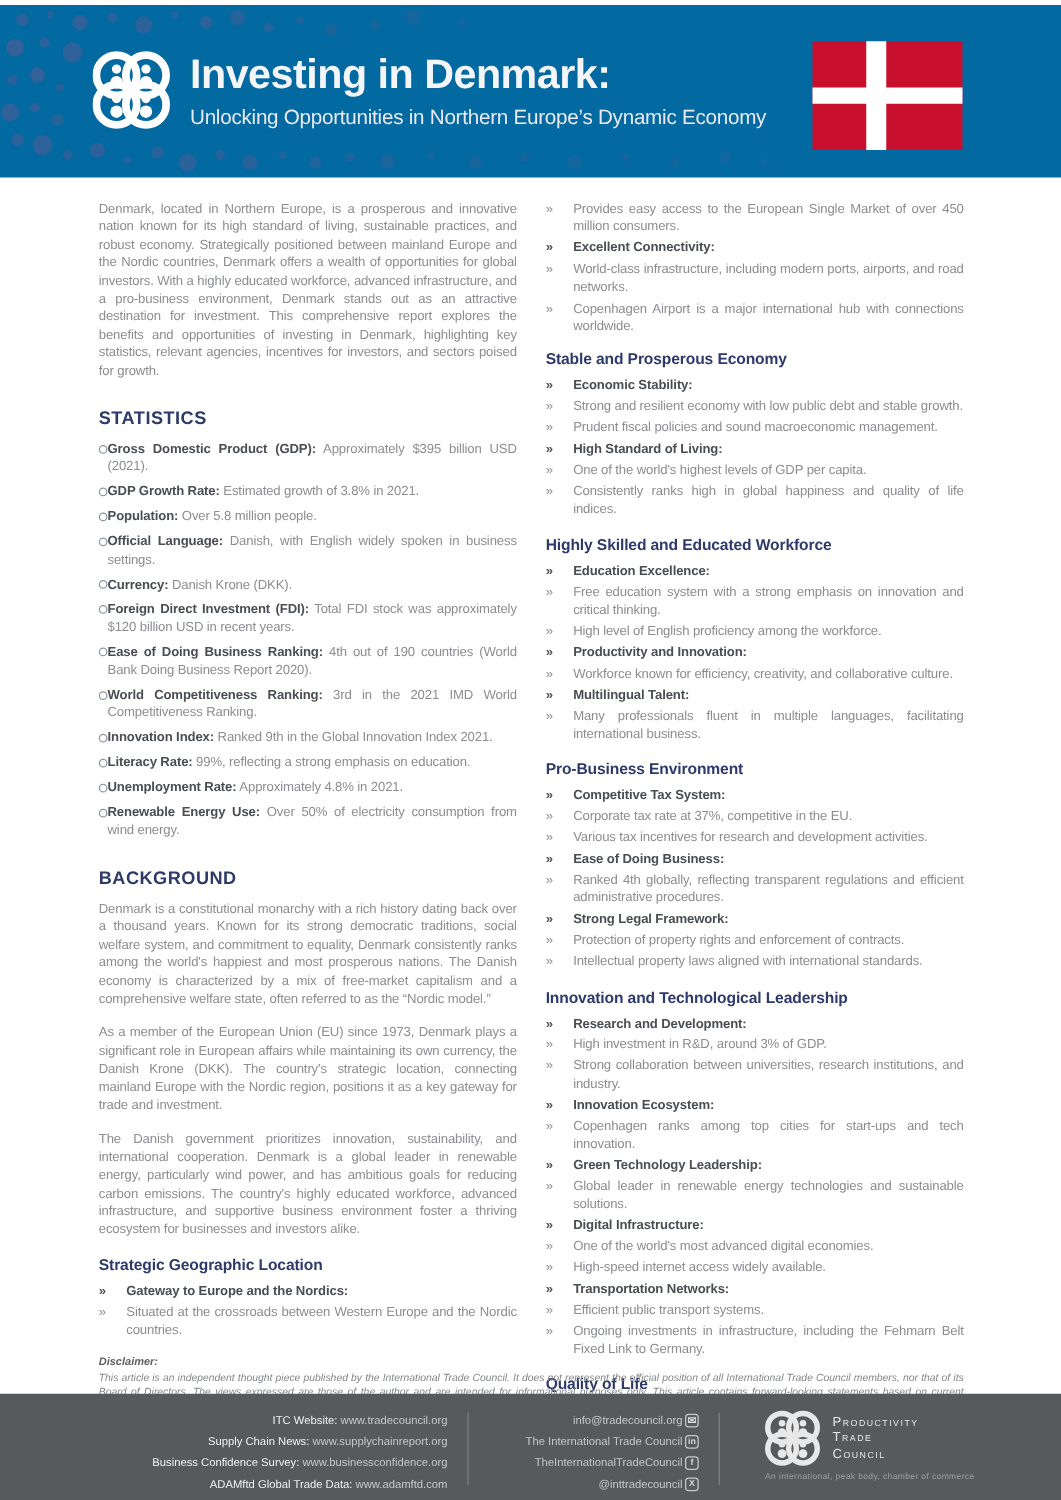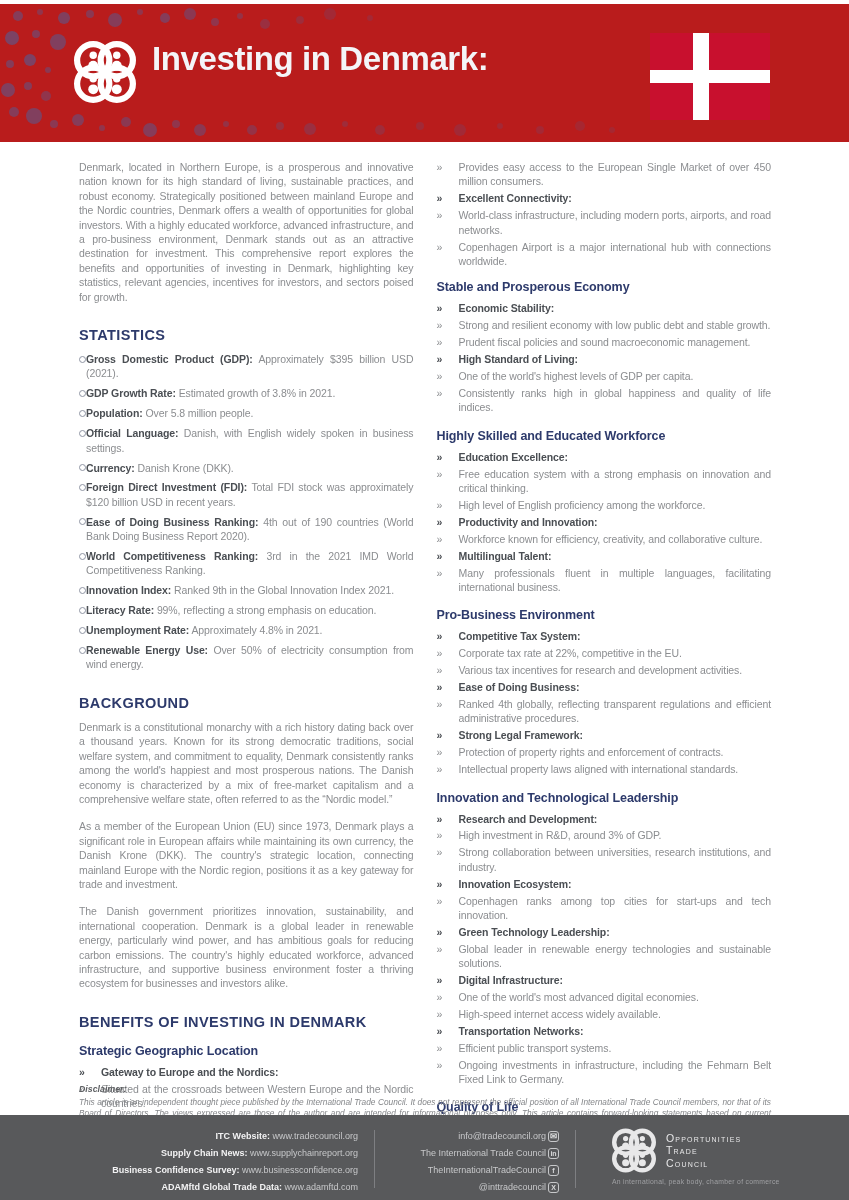--- a/index.html
+++ b/index.html
@@ -1,20 +1,20 @@
 <!DOCTYPE html>
 <html><head>
 <meta charset="utf-8">
 <style>
   * { margin:0; padding:0; box-sizing:border-box; }
   body { background:#e8e8e8; font-family:"Liberation Sans", sans-serif; }
   .page { width:849px; height:1200px; margin:0 auto; background:#fff; position:relative; overflow:hidden; }
 
   
-  header { position:absolute; top:4px; left:0; width:849px; height:138px; background:#b91c1c; overflow:hidden; }
+  header { position:absolute; top:4px; left:0; width:849px; height:138px; background:#0369a1; overflow:hidden; }
   .dots-svg { position:absolute; left:0; top:0; }
   .hdr-logo { position:absolute; left:74px; top:36px; }
   .titles { position:absolute; left:152px; top:36px; }
   .titles h1 { color:#f4f5f8; font-size:33px; font-weight:700; letter-spacing:-0.4px; }
   .titles p { color:#e9eaf1; font-size:16.5px; font-weight:400; margin-top:7px; letter-spacing:-0.2px; }
   .flag { position:absolute; right:79px; top:29px; width:120px; height:87px; background:#c8102e; }
   .flag .fv { position:absolute; left:36%; top:0; width:13.5%; height:100%; background:#fff; }
   .flag .fh { position:absolute; left:0; top:43%; width:100%; height:15%; background:#fff; }
 
   
@@ -41,21 +41,21 @@
 
   
   .disclaimer { position:absolute; left:79px; top:1043px; width:692px; }
   .disclaimer .dlabel { font-size:8.8px; font-weight:700; font-style:italic; color:#5e6063; margin-bottom:3px;margin-top:41px; }
   .disclaimer .dtext { font-size:8.3px; font-style:italic; color:#85878a; line-height:10.6px; text-align:justify; }
 
   
   footer { position:absolute; left:0; top:1115px; width:849px; height:85px; background:#58595b; display:flex; align-items:flex-start; padding:13px 0 0 0; color:#c7c8ca; }
   .f-links { width:358px; text-align:right; }
   .fl-row { font-size:9px; line-height:17px; }
-  .fl-row b { color:#f2f2f3; font-weight:700; }
+  .fl-row b { color:#f2f2f3; font-weight:400; }
   .fl-row span { color:#c7c8ca; }
   .vdiv { width:1px; background:#7e7f82; height:58px; margin:2px 16px 0 16px; flex:none; }
   .f-social { width:168px; text-align:right; }
   .fs-row { font-size:9px; line-height:17px; display:flex; justify-content:flex-end; align-items:center; gap:2px; }
   .ficon { width:11px; height:11px; border:1px solid #c7c8ca; border-radius:3px; font-size:7px; line-height:9px; text-align:center; color:#d9dadb; flex:none; font-weight:700; }
   .ficon.env { font-size:8.5px; }
   .f-brand { flex:1; padding-left:20px; }
   .brand-top { display:flex; align-items:center; gap:10px; }
   .brand-name { font-variant:small-caps; color:#e8e8e9; font-size:10.5px; line-height:12.5px; letter-spacing:1.2px; }
   .tagline { font-size:6.8px; color:#9fa0a3; margin-top:5px; letter-spacing:0.3px; }
@@ -127,20 +127,21 @@
           <circle cx="31" cy="61" r="6"></circle>
           <circle cx="69" cy="61" r="6"></circle>
         <circle cx="31" cy="40" r="8"></circle>
           <circle cx="69" cy="40" r="8"></circle>
           <circle cx="31" cy="78" r="8"></circle>
           <circle cx="69" cy="78" r="8"></circle>
       </g>
     </svg>
     <div class="titles">
       <h1>Investing in Denmark:</h1>
+      <p>Unlocking Opportunities in Northern Europe’s Dynamic Economy</p>
     </div>
     <div class="flag">
       <div class="fv"></div>
         <div class="fh"></div>
     </div>
   </header>
 
   <main>
     <div class="col left">
 
@@ -195,21 +196,20 @@
       <div class="si">
           <span class="ring"></span>
           <p><b>Renewable Energy Use:</b> <span class="gtx">Over 50% of electricity consumption from wind energy.</span></p>
         </div>
 
       <h2>BACKGROUND</h2>
       <p class="body">Denmark is a constitutional monarchy with a rich history dating back over a thousand years. Known for its strong democratic traditions, social welfare system, and commitment to equality, Denmark consistently ranks among the world's happiest and most prosperous nations. The Danish economy is characterized by a mix of free-market capitalism and a comprehensive welfare state, often referred to as the “Nordic model.”</p>
       <p class="body">As a member of the European Union (EU) since 1973, Denmark plays a significant role in European affairs while maintaining its own currency, the Danish Krone (DKK). The country's strategic location, connecting mainland Europe with the Nordic region, positions it as a key gateway for trade and investment.</p>
       <p class="body">The Danish government prioritizes innovation, sustainability, and international cooperation. Denmark is a global leader in renewable energy, particularly wind power, and has ambitious goals for reducing carbon emissions. The country's highly educated workforce, advanced infrastructure, and supportive business environment foster a thriving ecosystem for businesses and investors alike.</p>
 
-      <h2>BENEFITS OF INVESTING IN DENMARK</h2>
       <h3>Strategic Geographic Location</h3>
       <div class="bi bold">
           <span class="chev">»</span>
           <p>Gateway to Europe and the Nordics:</p>
         </div>
       <div class="bi">
           <span class="chev">»</span>
           <p>Situated at the crossroads between Western Europe and the Nordic countries.</p>
         </div>
     </div>
@@ -288,21 +288,21 @@
           <p>Many professionals fluent in multiple languages, facilitating international business.</p>
         </div>
 
       <h3>Pro-Business Environment</h3>
       <div class="bi bold">
           <span class="chev">»</span>
           <p>Competitive Tax System:</p>
         </div>
       <div class="bi">
           <span class="chev">»</span>
-          <p>Corporate tax rate at 22%, competitive in the EU.</p>
+          <p>Corporate tax rate at 37%, competitive in the EU.</p>
         </div>
       <div class="bi">
           <span class="chev">»</span>
           <p>Various tax incentives for research and development activities.</p>
         </div>
       <div class="bi bold">
           <span class="chev">»</span>
           <p>Ease of Doing Business:</p>
         </div>
       <div class="bi">
@@ -435,21 +435,21 @@
               <circle cx="69" cy="23" r="6"></circle>
               <circle cx="31" cy="61" r="6"></circle>
               <circle cx="69" cy="61" r="6"></circle>
             <circle cx="31" cy="40" r="8"></circle>
               <circle cx="69" cy="40" r="8"></circle>
               <circle cx="31" cy="78" r="8"></circle>
               <circle cx="69" cy="78" r="8"></circle>
           </g>
         </svg>
         <div class="brand-name">
-          <div>Opportunities</div>
+          <div>Productivity</div>
           <div>Trade</div>
           <div>Council</div>
         </div>
       </div>
       <p class="tagline">An international, peak body, chamber of commerce</p>
     </div>
   </footer>
 
 </div>
 

